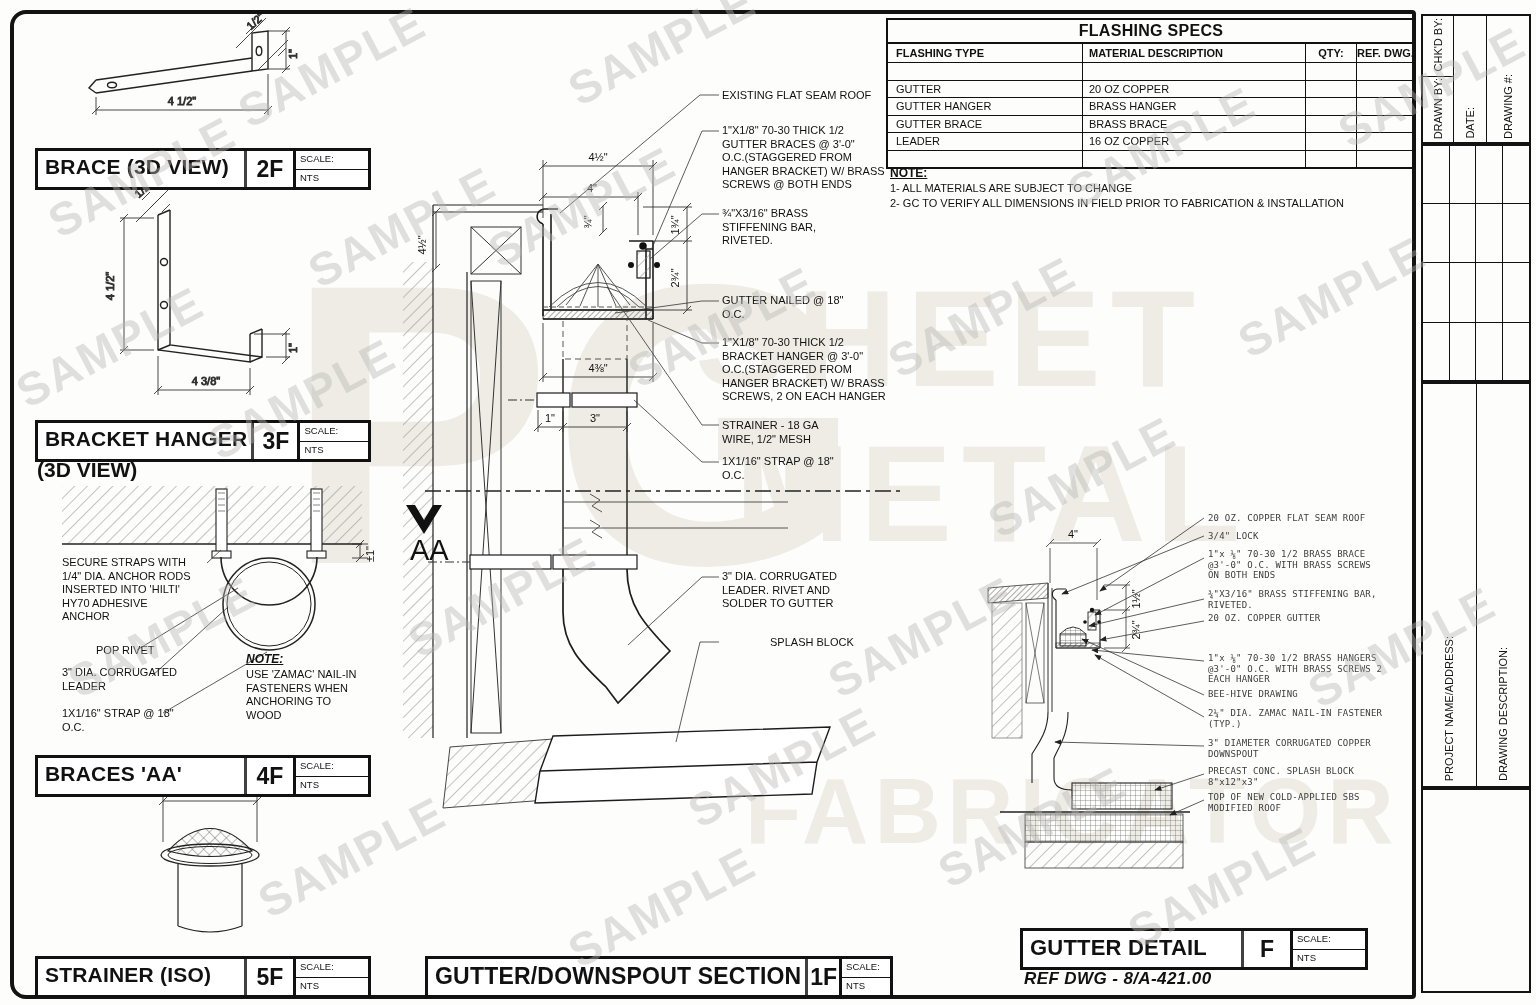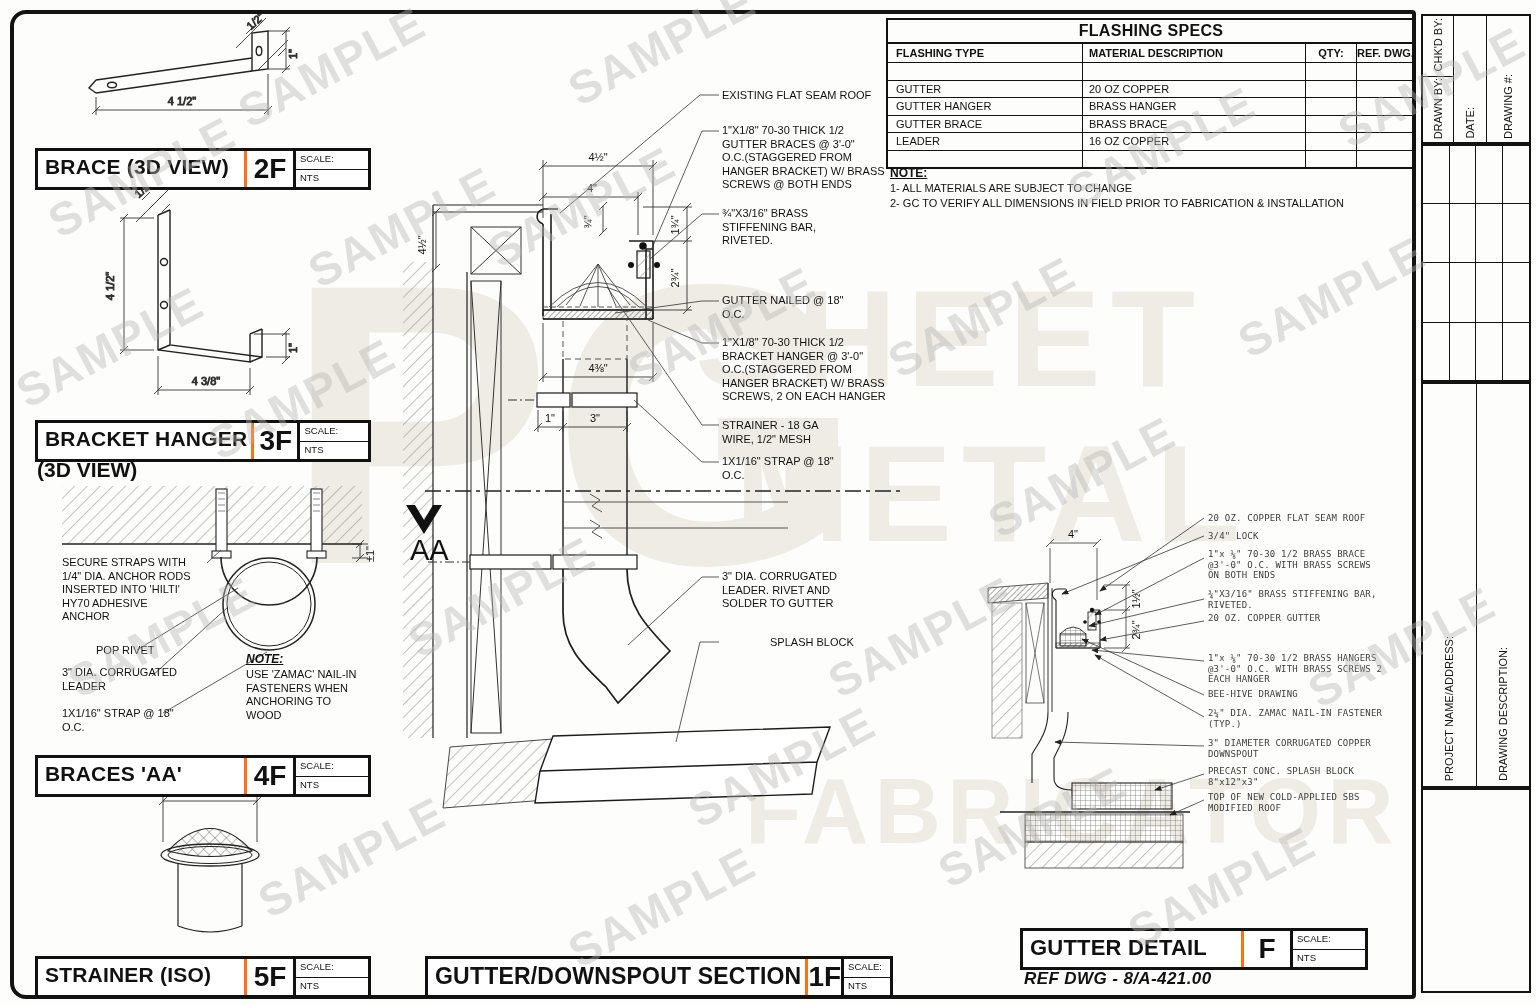--- a/index.html
+++ b/index.html
@@ -14,21 +14,21 @@
   
   .frame{position:absolute;left:10px;top:10px;width:1398px;height:981px;border:4px solid #131313;
          border-radius:16px 4px 4px 16px;z-index:2;pointer-events:none;}
   .strip{position:absolute;left:1419px;top:10px;width:112px;height:981px;z-index:2;}
   .strip .box{position:absolute;left:2px;width:106px;border:2px solid #131313;background:transparent;}
   .vlabel{position:absolute;bottom:5px;left:50%;transform:translateX(-50%) rotate(180deg);
           writing-mode:vertical-rl;font-size:11px;white-space:nowrap;color:#111;}
   
   .tbar{position:absolute;display:flex;height:36px;border:3px solid #111;background:#fff;z-index:2;}
   .tbar-title{flex:1;font-size:21px;font-weight:bold;padding:4px 4px 0 7px;white-space:nowrap;letter-spacing:.2px;}
-  .tbar-tag{width:46px;border-left:3px solid #f97316;font-size:28px;font-weight:bold;display:flex;align-items:center;justify-content:center;}
+  .tbar-tag{width:46px;border-left:3px solid #404040;font-size:23px;font-weight:bold;display:flex;align-items:center;justify-content:center;}
   .tbar-scale{width:72px;border-left:3px solid #111;display:flex;flex-direction:column;font-size:9.5px;}
   .tbar-scale .s1{flex:1;border-bottom:1.5px solid #111;padding:2px 0 0 4px;}
   .tbar-scale .s2{flex:1;padding:2px 0 0 4px;}
   
   .callout{position:absolute;font-size:11px;line-height:13.5px;white-space:pre-line;width:178px;}
   .cad{font-family:"DejaVu Sans Mono",monospace;font-size:9px;line-height:10.5px;width:210px;
        letter-spacing:.2px;color:#3c3c3c;}
   .aalabel{position:absolute;font-size:11px;line-height:13.5px;white-space:pre-line;width:160px;}
   .note-t{font-weight:bold;font-style:italic;text-decoration:underline;font-size:12px;}
   

